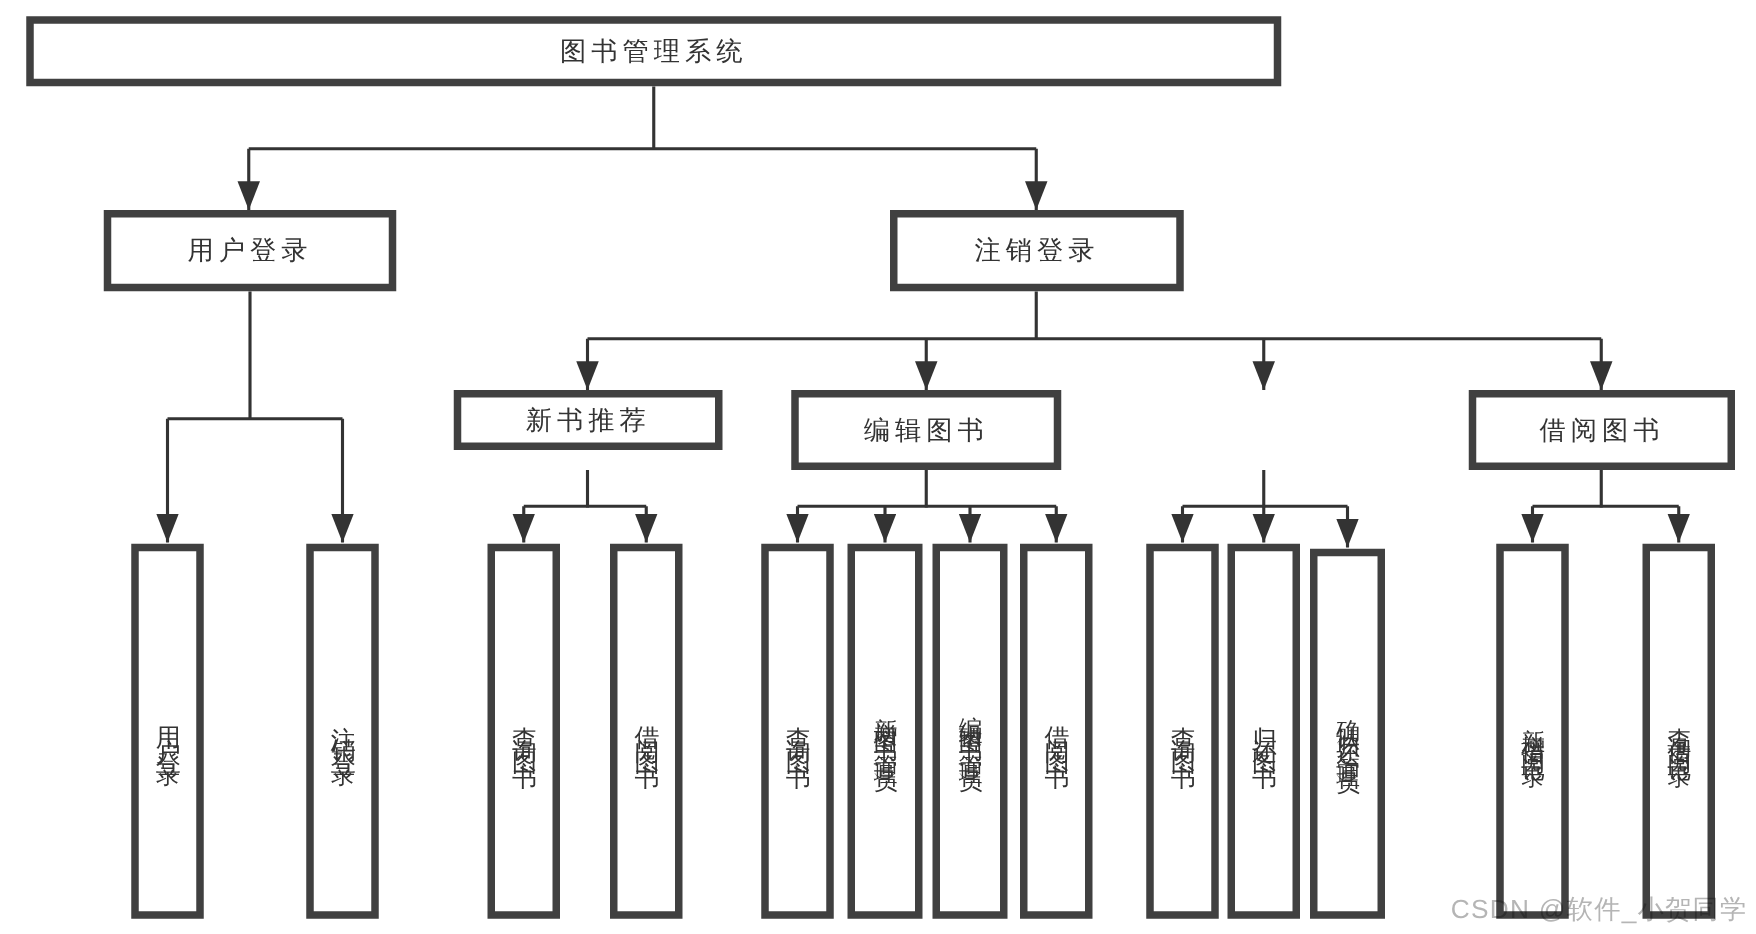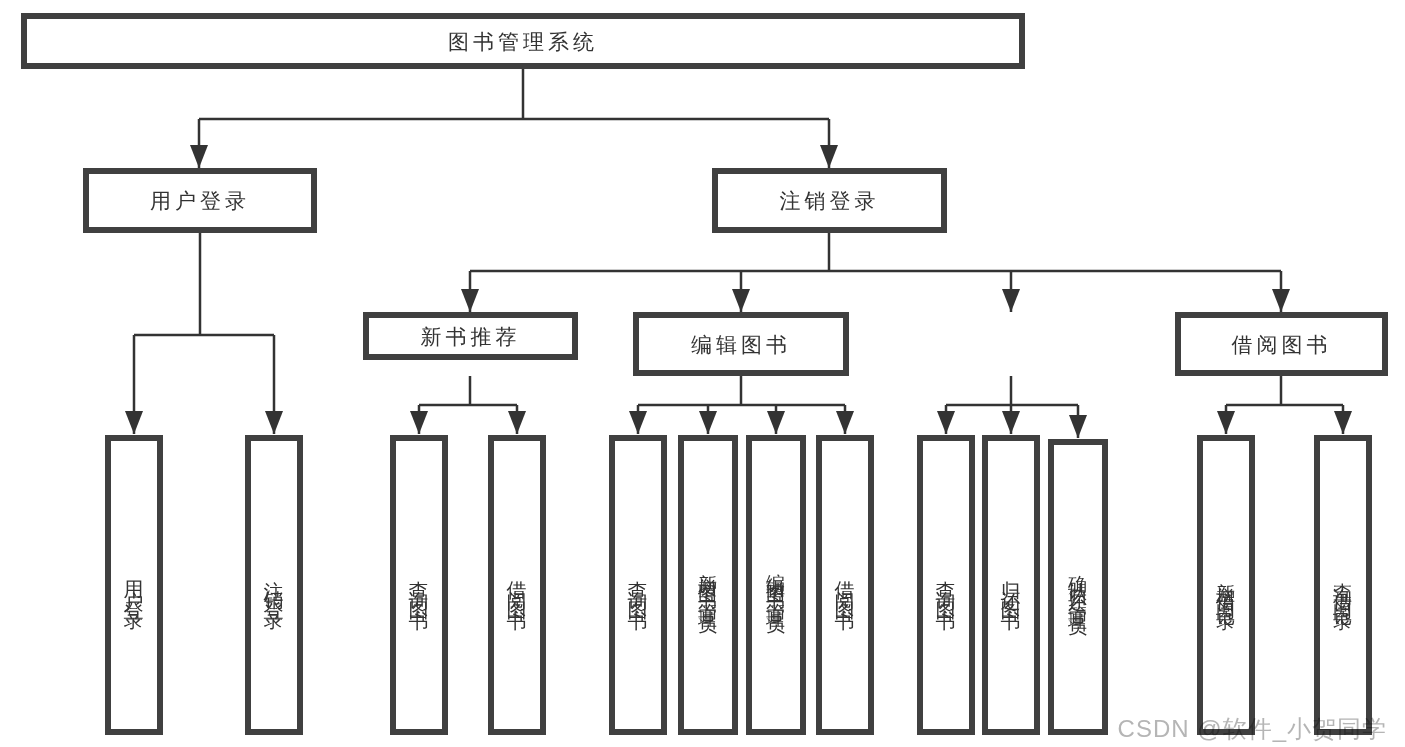--- a/index.html
+++ b/index.html
@@ -46,22 +46,22 @@
     letter-spacing: 10px;
     line-height: 1;
   }
   .node.v.long {
     letter-spacing: 6px;
     font-size: 19px;
   }
   .watermark {
     position: absolute;
     top: 713px;
-    right: 18px;
-    font-size: 24px;
+    right: 7px;
+    font-size: 21px;
     letter-spacing: 1px;
     color: #b5b5b5;
     mix-blend-mode: multiply;
     z-index: 10;
     white-space: nowrap;
   }
 </style>
 </head>
 <body>
 

